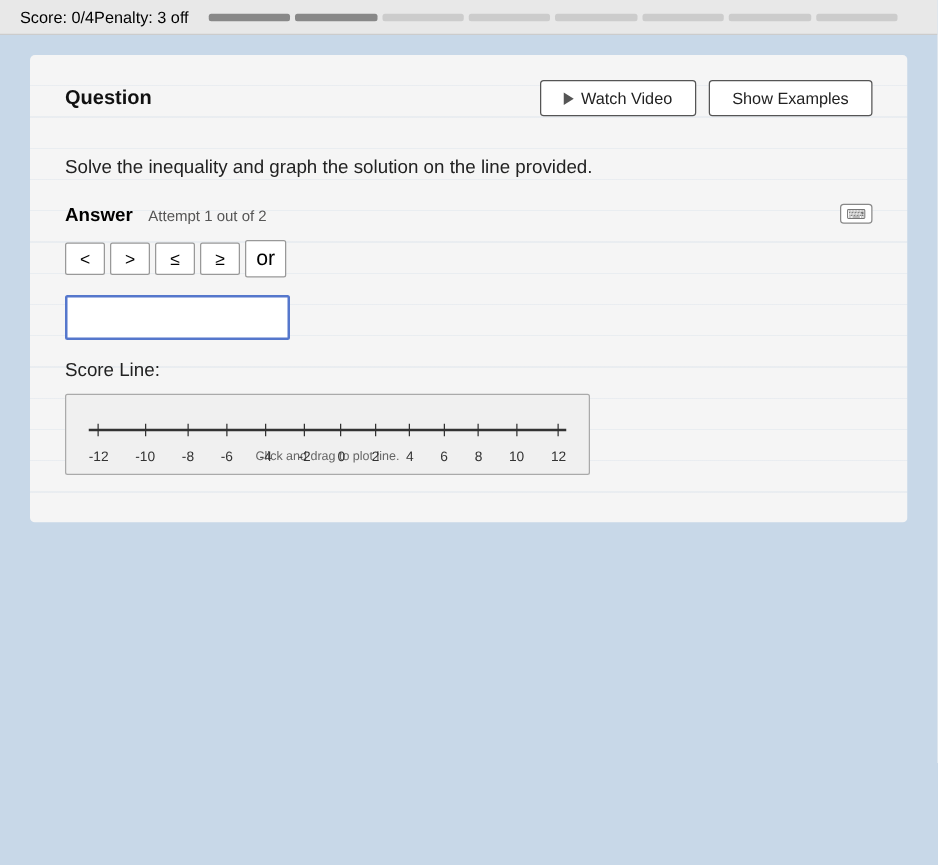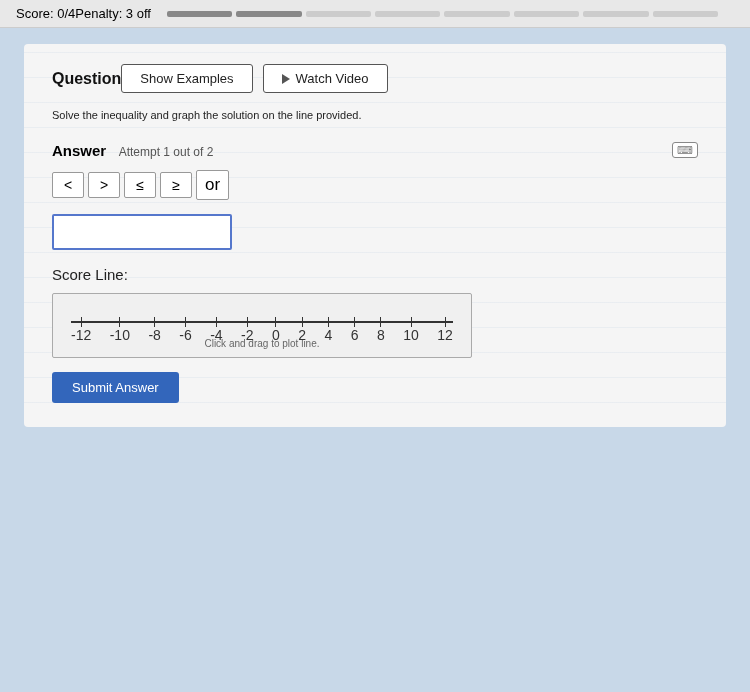--- a/index.html
+++ b/index.html
@@ -49,21 +49,22 @@
         transparent,
         transparent 24px,
         rgba(180,200,220,0.18) 24px,
         rgba(180,200,220,0.18) 25px
       );
     }
 
     .header-row {
       display: flex;
       align-items: center;
-      margin-bottom: 14px;
+      justify-content: space-between;
+      margin-bottom: 30px;
     }
 
     .question-label {
       font-weight: bold;
       font-size: 16px;
       color: #111;
     }
 
     .header-buttons {
       display: flex;
@@ -86,21 +87,21 @@
     .play-icon {
       width: 0;
       height: 0;
       border-top: 5px solid transparent;
       border-bottom: 5px solid transparent;
       border-left: 8px solid #555;
       display: inline-block;
     }
 
     .question-text {
-      font-size: 11px;
+      font-size: 15px;
       color: #222;
       margin-bottom: 18px;
       line-height: 1.5;
     }
 
     .equation-block {
       text-align: center;
       font-size: 20px;
       margin: 10px 0 22px 0;
       color: #111;
@@ -246,22 +247,23 @@
     }
 
     .tick-line {
       width: 1px;
       height: 10px;
       background: #333;
       margin-top: 5px;
     }
 
     .tick-label {
-      font-size: 14px;
+      font-size: 11px;
       color: #333;
+      margin-top: 11px;
       white-space: nowrap;
     }
 
     .click-drag-hint {
       font-size: 10px;
       color: #666;
       text-align: center;
       margin-top: 6px;
     }
 
@@ -298,25 +300,25 @@
     <div class="progress-segment"></div>
   </div>
 </div>
 
 <div class="main-content">
 
   <div class="header-row">
     <span class="question-label">Question</span>
     <div class="header-buttons">
       <button class="header-btn">
-        <span>Show Examples</span>
+        <span class="play-icon"></span>
+        <span>Watch Video</span>
       </button>
       <button class="header-btn">
-        <span class="play-icon"></span>
-        <span>Watch Video</span>
+        <span>Show Examples</span>
       </button>
     </div>
   </div>
 
   <div class="question-text">Solve the inequality and graph the solution on the line provided.</div>
 
 
   <div class="answer-section clearfix">
     <div>
       <span class="answer-label">Answer</span>
@@ -399,18 +401,15 @@
               <div class="tick-line"></div>
               <span class="tick-label">12</span>
             </div>
           </div>
         </div>
         <div class="click-drag-hint">Click and drag to plot line.</div>
       </div>
     </div>
 
     
-    <button class="submit-btn">
-      <span>Submit Answer</span>
-    </button>
   </div>
 
 </div>
 
 </body></html>

